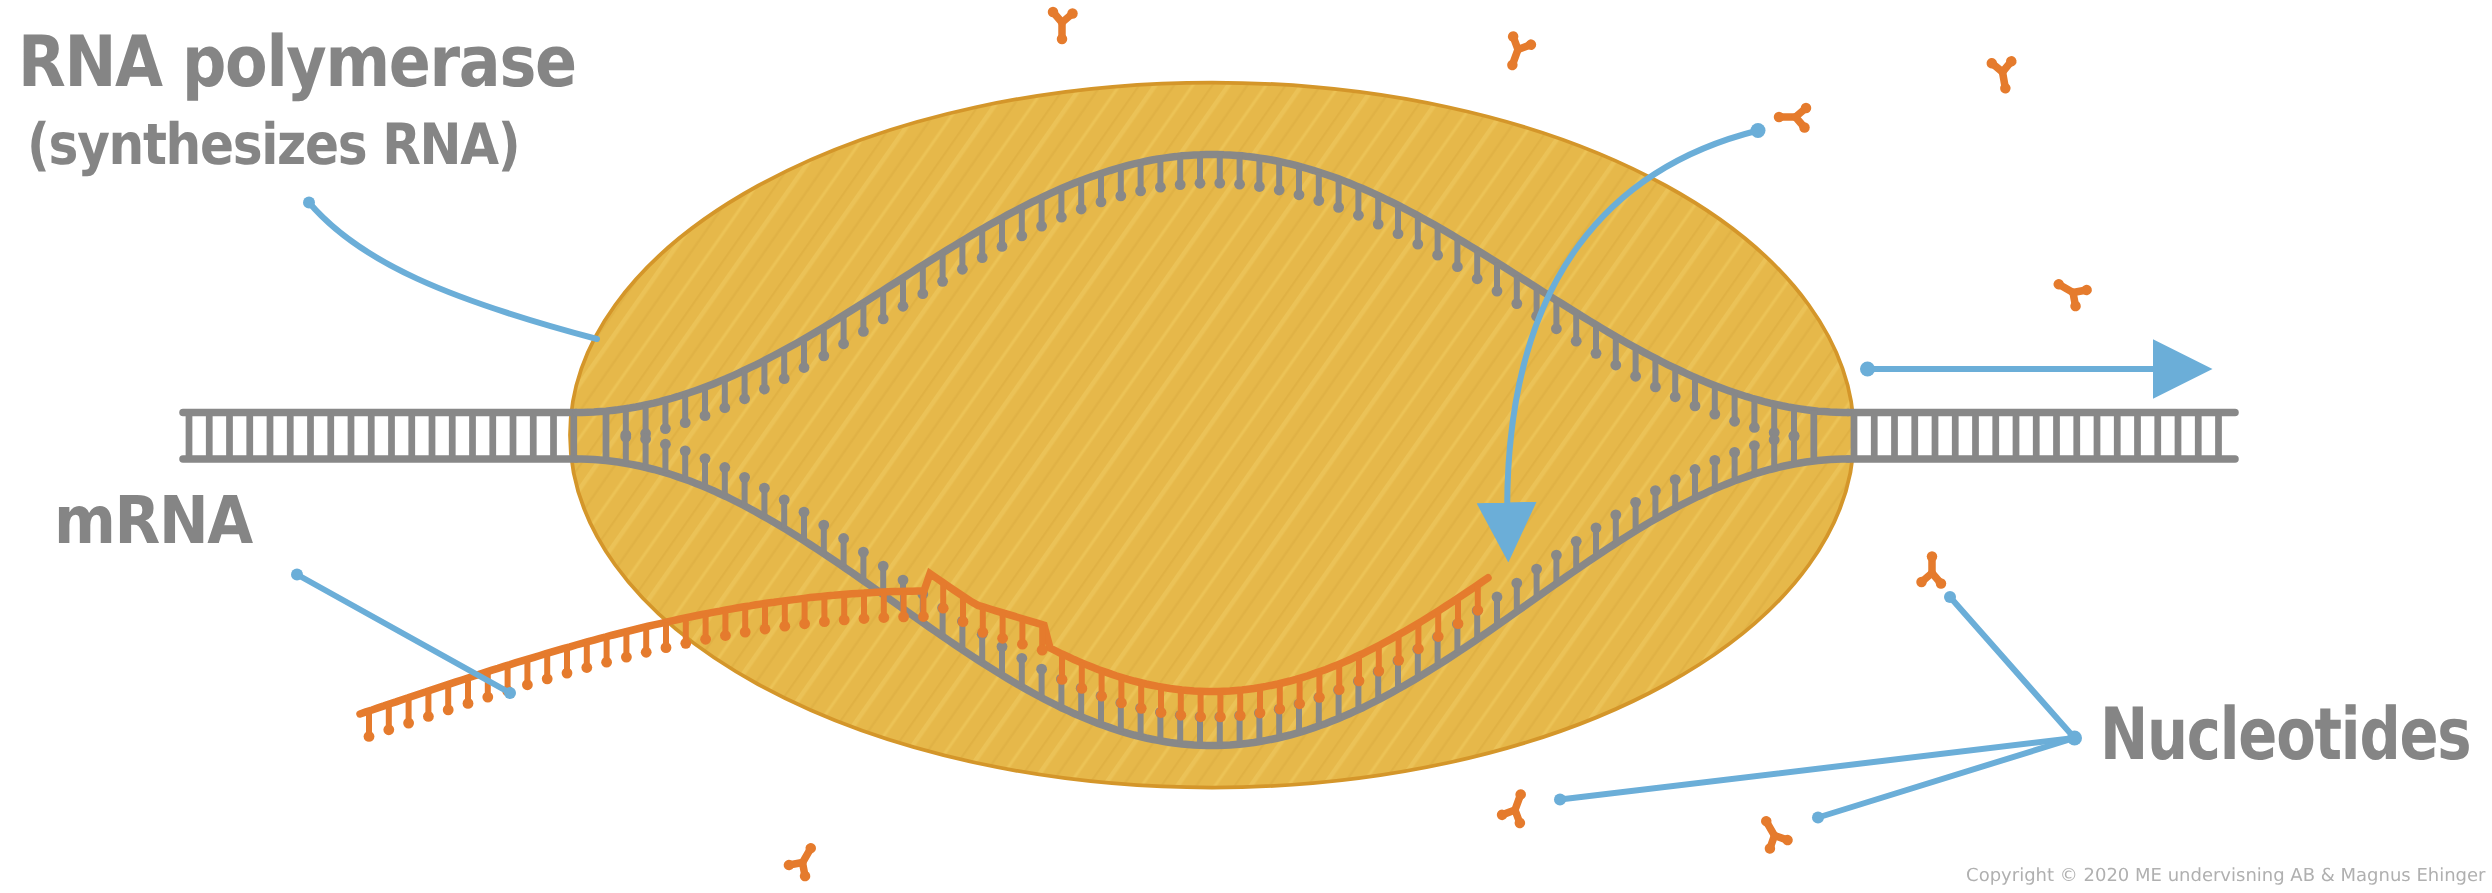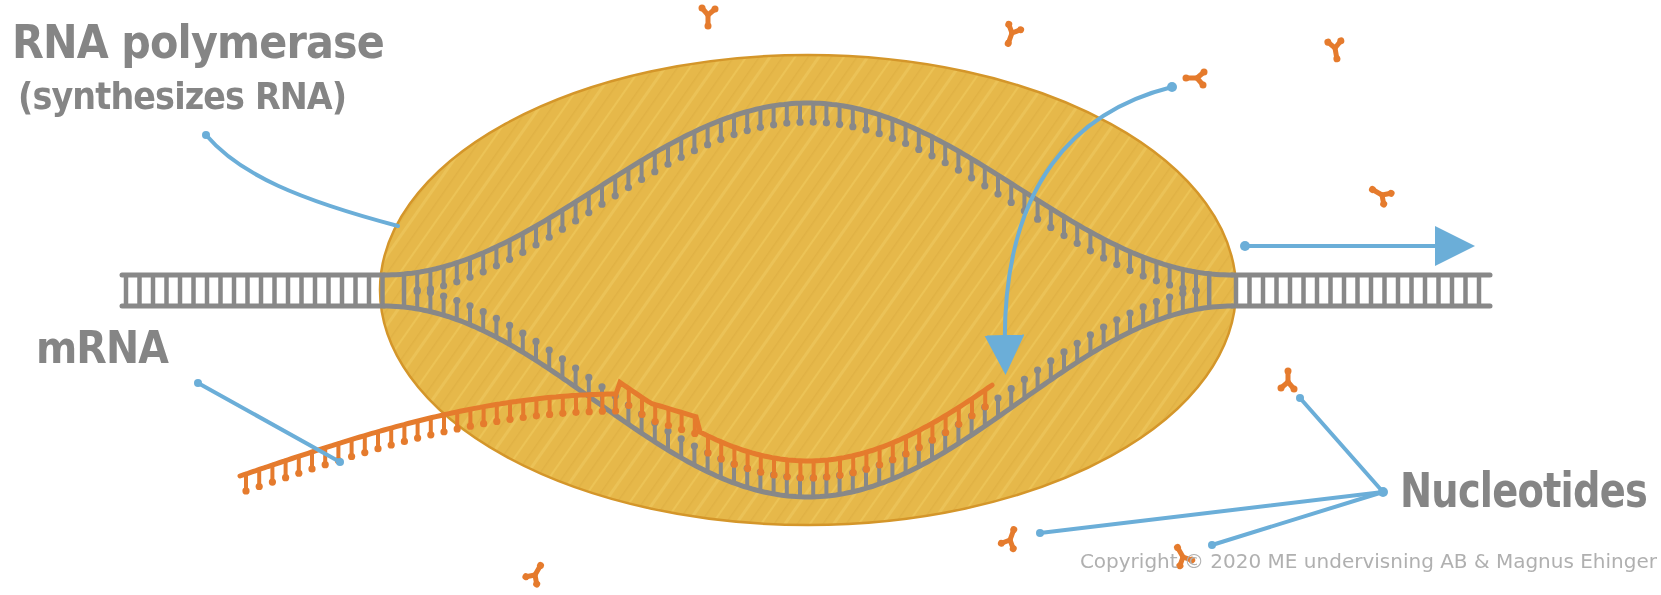--- a/index.html
+++ b/index.html
@@ -11,22 +11,22 @@
       font-weight: bold;
       color: #858585;
       white-space: nowrap;
       letter-spacing: -1px;
     }
     .label-rnap-1 { left: 12px; top: 14px; font-size: 47px; transform: scaleX(0.88); transform-origin: left top; }
     .label-rnap-2 { left: 18px; top: 74px; font-size: 38px; transform: scaleX(0.88); transform-origin: left top; }
     .label-mrna { left: 36px; top: 322px; font-size: 44px; transform: scaleX(0.9); transform-origin: left top; }
     .label-nuc { left: 1400px; top: 462px; font-size: 48px; transform: scaleX(0.8); transform-origin: left top; }
     .copyright {
-      position: absolute; right: 4px; top: 549px;
-      font-family: "DejaVu Sans", sans-serif; font-size: 20px; color: #b0b0b0;
+      position: absolute; right: 4px; top: 576px;
+      font-family: "DejaVu Sans", sans-serif; font-size: 12px; color: #b0b0b0;
       white-space: nowrap;
     }
   </style>
 </head>
 <body>
 
 <svg id="canvas" width="1661" height="595" viewBox="0 0 1661 595">
   <defs>
     <pattern id="brush" width="40" height="40" patternUnits="userSpaceOnUse" patternTransform="rotate(-55)">
       <rect width="40" height="40" fill="#E6B84A"></rect>

